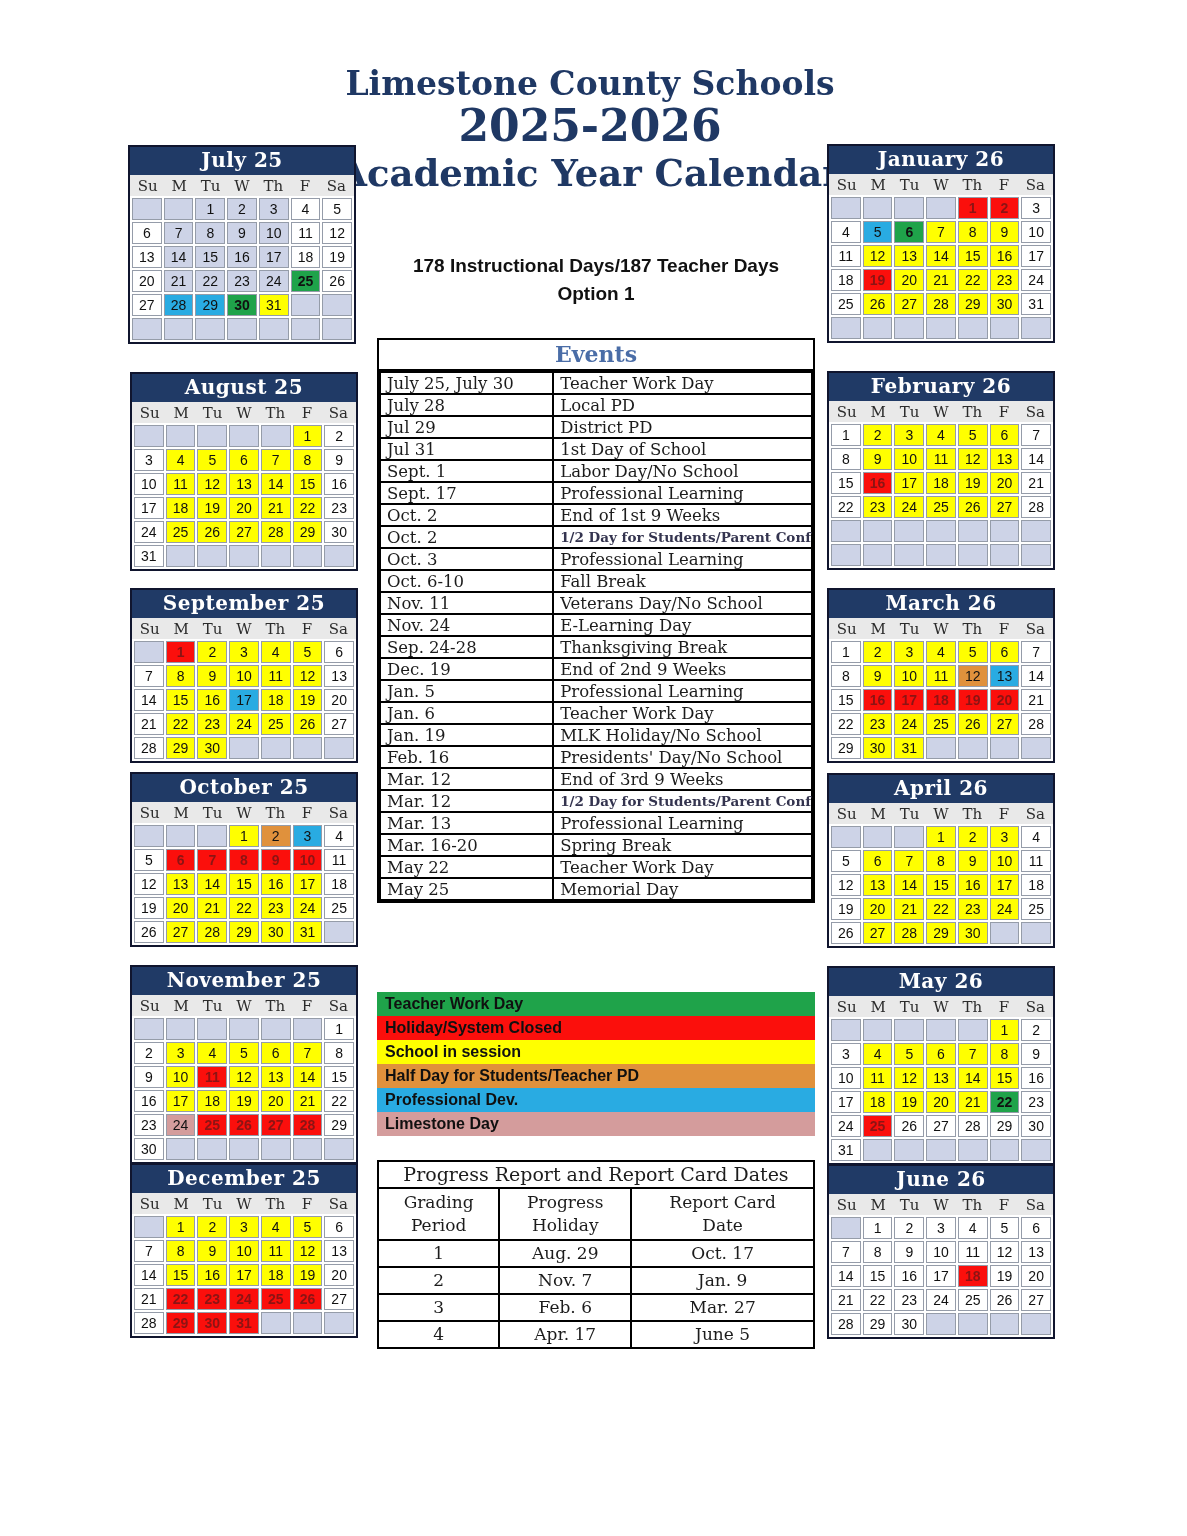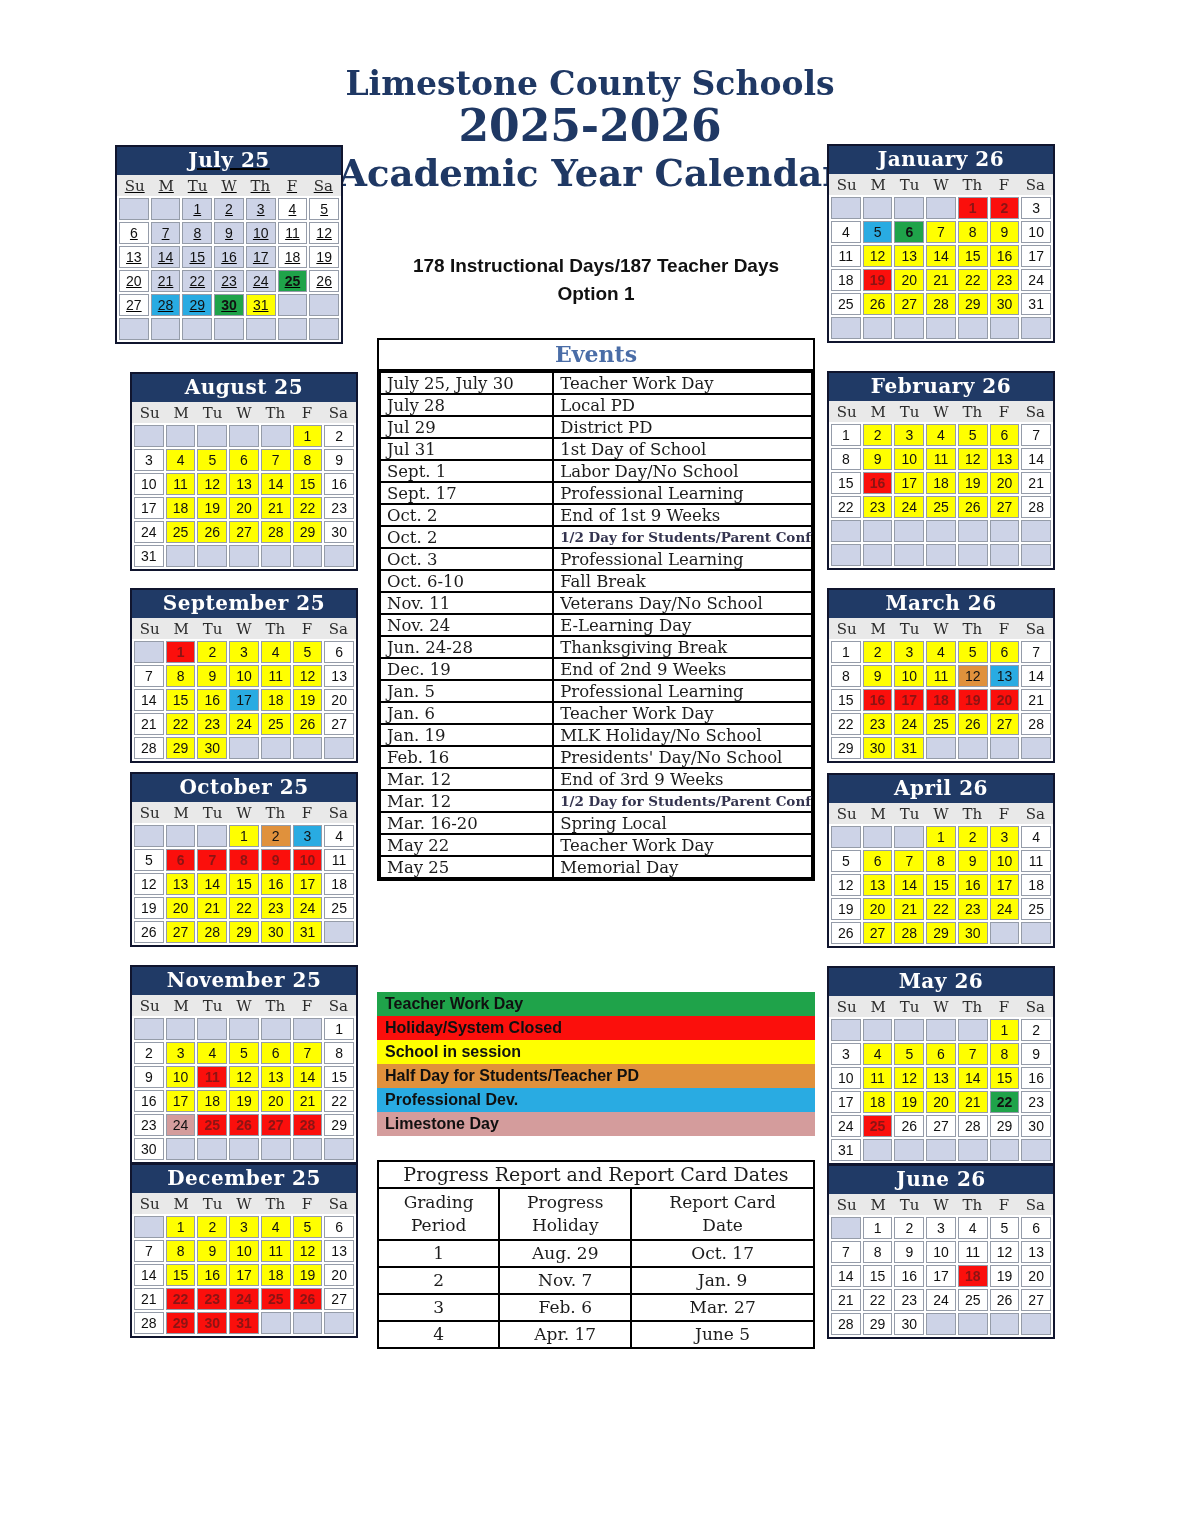--- a/index.html
+++ b/index.html
@@ -54,21 +54,21 @@
     <div class="hdr-title">Limestone County Schools</div>
     <div class="hdr-year">2025-2026</div>
     <div class="hdr-sub">Academic Year Calendar</div>
   </div>
 
   <div class="days-block">
     <div>178 Instructional Days/187 Teacher Days</div>
     <div>Option 1</div>
   </div>
 
-  <div class="month" style="top:145px;left:115px;text-decoration:underline;">
+  <div class="month" style="top:145px;left:128px;">
       <div class="month-header">July 25</div>
       <div class="weekday-row">
         <span>Su</span>
         <span>M</span>
         <span>Tu</span>
         <span>W</span>
         <span>Th</span>
         <span>F</span>
         <span>Sa</span>
       </div>
@@ -738,21 +738,21 @@
           </tr>
           <tr>
             <td class="ev-date">Nov. 11</td>
             <td class="ev-label">Veterans Day/No School</td>
           </tr>
           <tr>
             <td class="ev-date">Nov. 24</td>
             <td class="ev-label">E-Learning Day</td>
           </tr>
           <tr>
-            <td class="ev-date">Jun. 24-28</td>
+            <td class="ev-date">Sep. 24-28</td>
             <td class="ev-label">Thanksgiving Break</td>
           </tr>
           <tr>
             <td class="ev-date">Dec. 19</td>
             <td class="ev-label">End of 2nd 9 Weeks</td>
           </tr>
           <tr>
             <td class="ev-date">Jan. 5</td>
             <td class="ev-label">Professional Learning</td>
           </tr>
@@ -770,22 +770,26 @@
           </tr>
           <tr>
             <td class="ev-date">Mar. 12</td>
             <td class="ev-label">End of 3rd 9 Weeks</td>
           </tr>
           <tr>
             <td class="ev-date">Mar. 12</td>
             <td class="ev-label ev-small">1/2 Day for Students/Parent Conf</td>
           </tr>
           <tr>
+            <td class="ev-date">Mar. 13</td>
+            <td class="ev-label">Professional Learning</td>
+          </tr>
+          <tr>
             <td class="ev-date">Mar. 16-20</td>
-            <td class="ev-label">Spring Local</td>
+            <td class="ev-label">Spring Break</td>
           </tr>
           <tr>
             <td class="ev-date">May 22</td>
             <td class="ev-label">Teacher Work Day</td>
           </tr>
           <tr>
             <td class="ev-date">May 25</td>
             <td class="ev-label">Memorial Day</td>
           </tr>
         </tbody>

